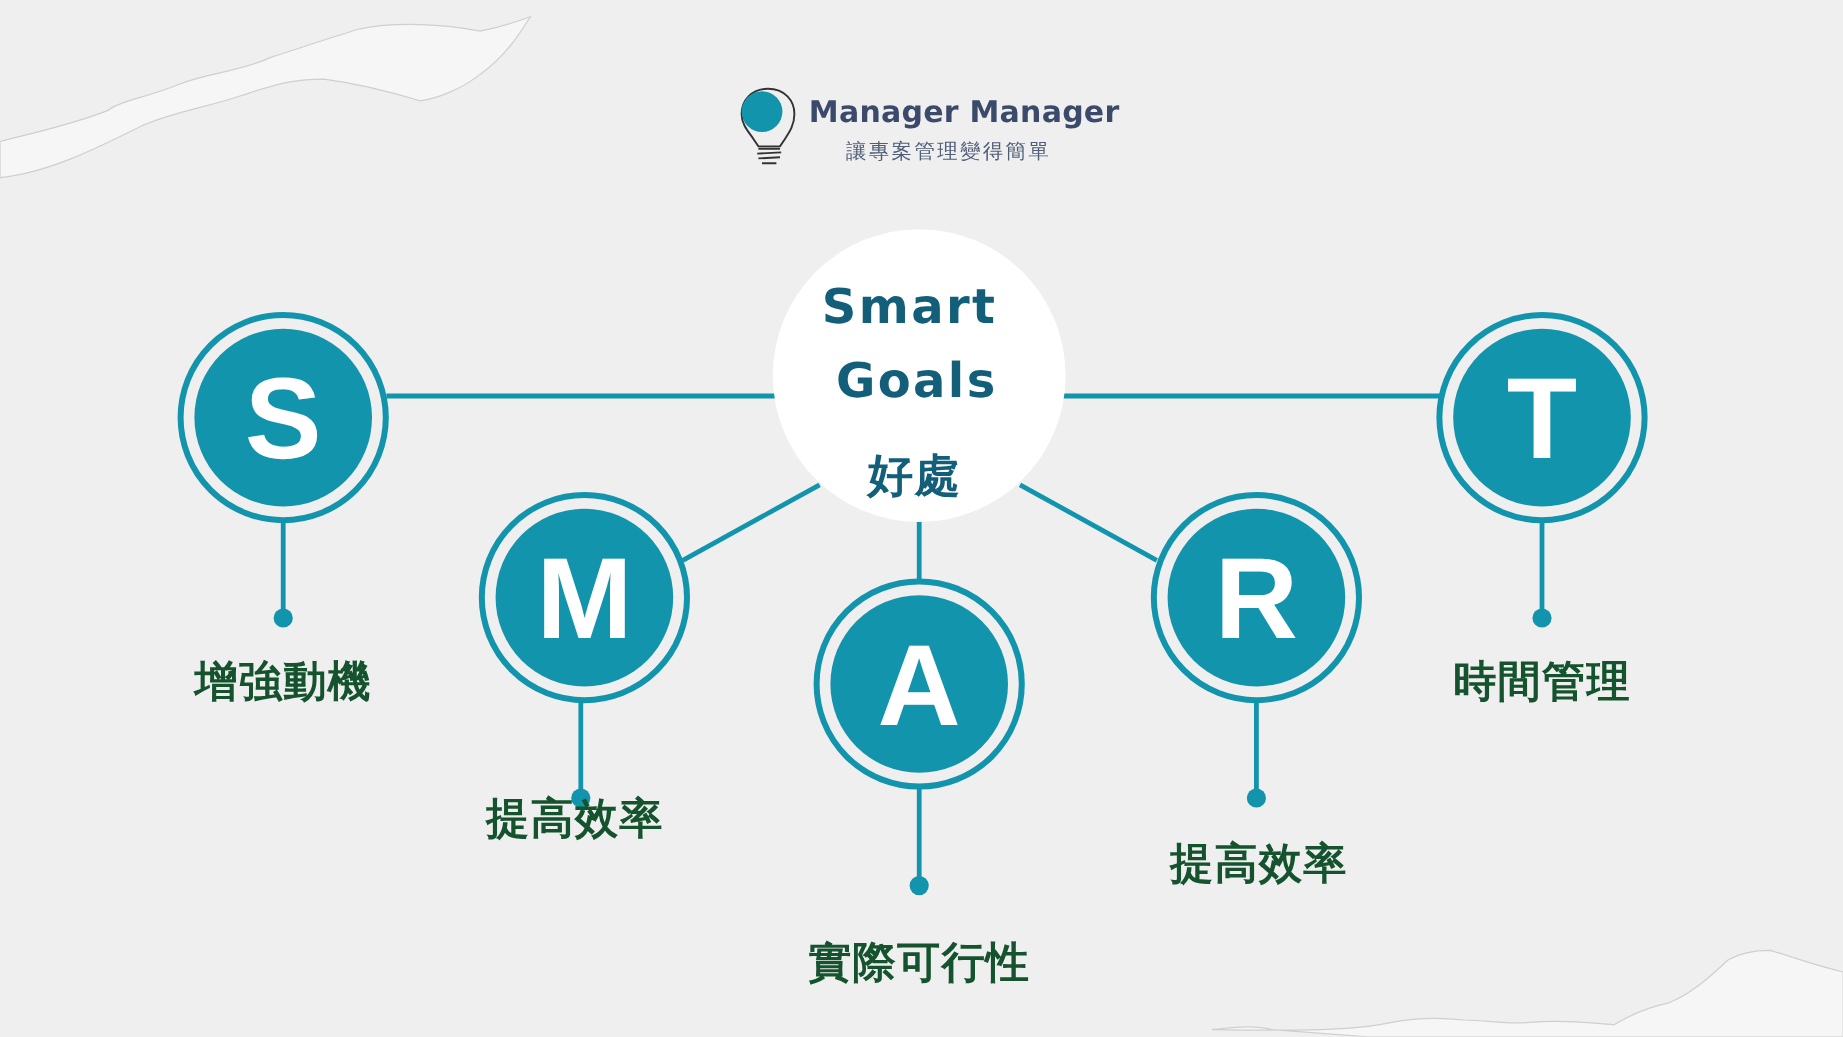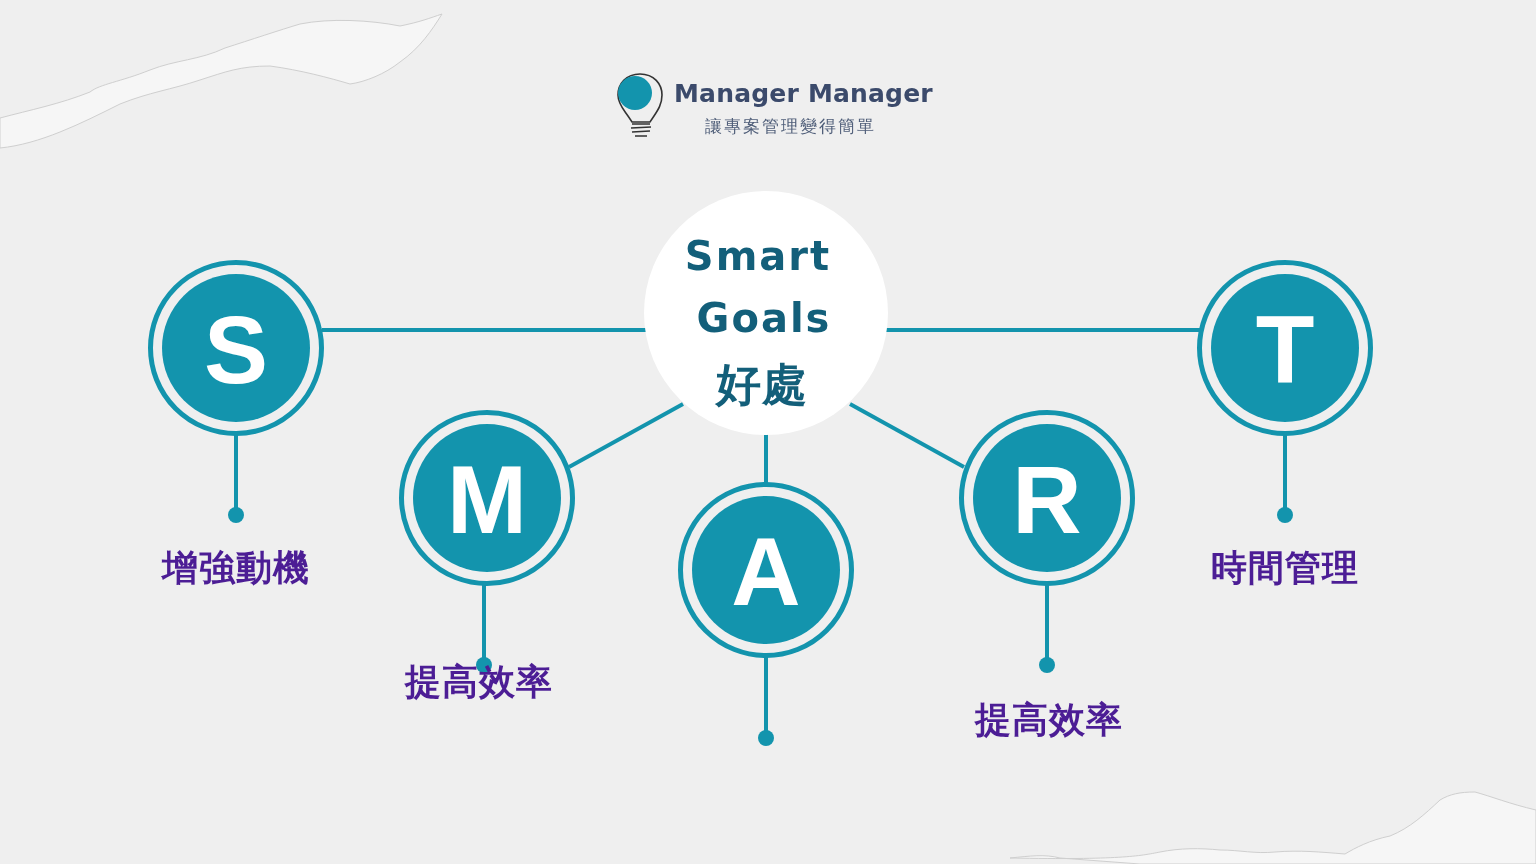--- a/index.html
+++ b/index.html
@@ -27,38 +27,38 @@
       position: absolute; left: 644px; top: 191px; width: 244px; height: 244px;
       border-radius: 50%; background: #ffffff;
     }
     .center-line {
       position: absolute; left: 0; width: 100%; text-align: center;
       font-family: "DejaVu Sans", sans-serif; font-weight: bold;
       color: #135f7a; white-space: nowrap;
     }
     .center-line.l1 { top: 42px; font-size: 40px; letter-spacing: 2px; left: -8px; }
     .center-line.l2 { top: 104px; font-size: 40px; letter-spacing: 2px; left: -2px; }
-    .center-line.l3 { top: 164px; font-size: 45px; letter-spacing: 1px; left: -4px; }
+    .center-line.l3 { top: 180px; font-size: 38px; letter-spacing: 1px; left: -4px; }
     .node {
       position: absolute; width: 176px; height: 176px; border-radius: 50%;
       box-sizing: border-box; border: 5px solid #1394ad; background: #efefef;
     }
     .node-inner {
       position: absolute; left: 9px; top: 9px; right: 9px; bottom: 9px;
       border-radius: 50%; background: #1394ad;
       display: flex; align-items: center; justify-content: center;
     }
     .node-letter {
       font-family: "Liberation Sans", sans-serif; font-weight: bold;
       font-size: 96px; color: #ffffff; line-height: 1; margin-top: 4px;
     }
     .label {
       position: absolute; width: 260px; text-align: center;
       font-family: "DejaVu Sans", sans-serif; font-weight: bold;
-      font-size: 36px; color: #4c1d95; letter-spacing: 1px; white-space: nowrap;
+      font-size: 36px; color: #14532d; letter-spacing: 1px; white-space: nowrap;
     }
   </style>
 </head>
 <body>
 
 <div class="canvas">
 
   <svg class="paper" style="left:0;top:0" width="460" height="160" viewBox="0 0 460 160">
     <path d="M0,118 C30,110 60,104 90,92 C100,84 120,82 150,70 C175,60 200,60 225,48 C250,40 280,30 300,24 C330,18 370,20 400,26 C420,22 430,18 442,14 C432,30 420,48 400,62 C385,74 365,82 350,84 C330,78 300,70 270,66 C240,66 225,72 200,80 C170,90 150,92 120,104 C100,114 80,124 60,132 C40,140 20,146 0,148 Z" fill="#f6f6f6" stroke="#cfcfcf" stroke-width="1"></path>
   </svg>
@@ -123,20 +123,21 @@
         <span class="node-letter">M</span>
       </div>
   </div>
   <div class="label" style="left:349px;top:658px;">提高效率</div>
 
   <div class="node" style="left:678px;top:482px;">
     <div class="node-inner">
         <span class="node-letter">A</span>
       </div>
   </div>
+  <div class="label" style="left:636px;top:778px;">實際可行性</div>
 
   <div class="node" style="left:959px;top:410px;">
     <div class="node-inner">
         <span class="node-letter">R</span>
       </div>
   </div>
   <div class="label" style="left:919px;top:696px;">提高效率</div>
 
   <div class="node" style="left:1197px;top:260px;">
     <div class="node-inner">

